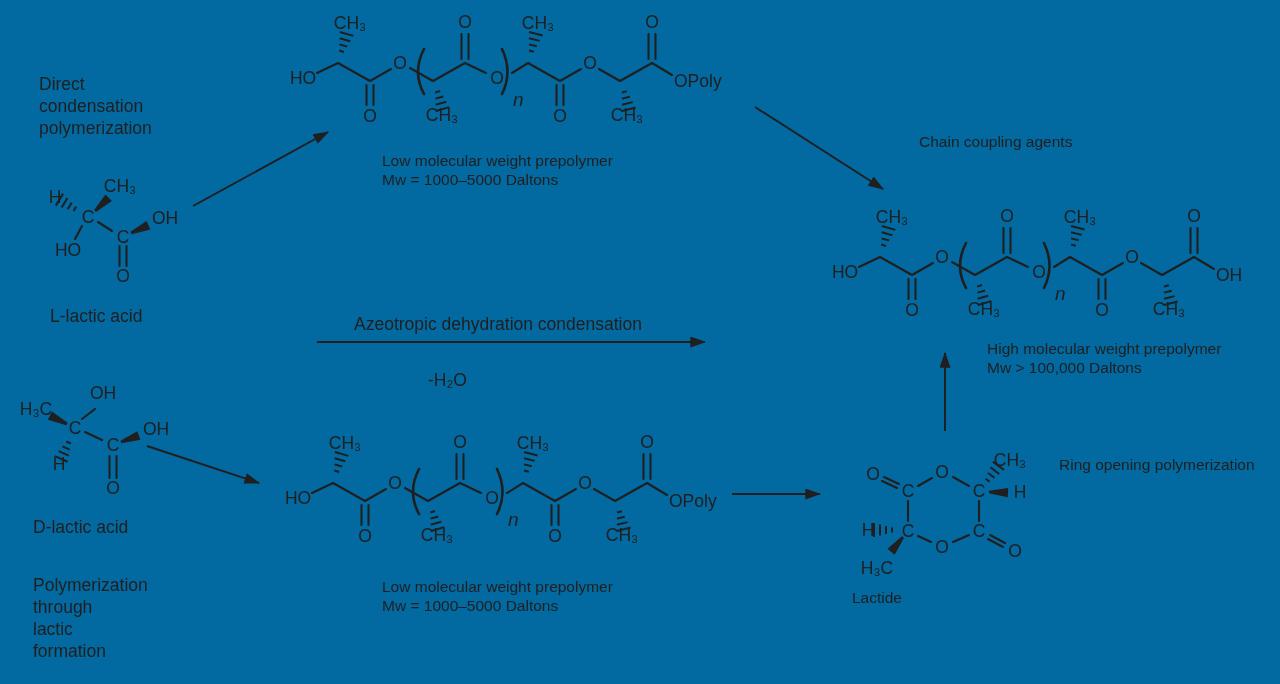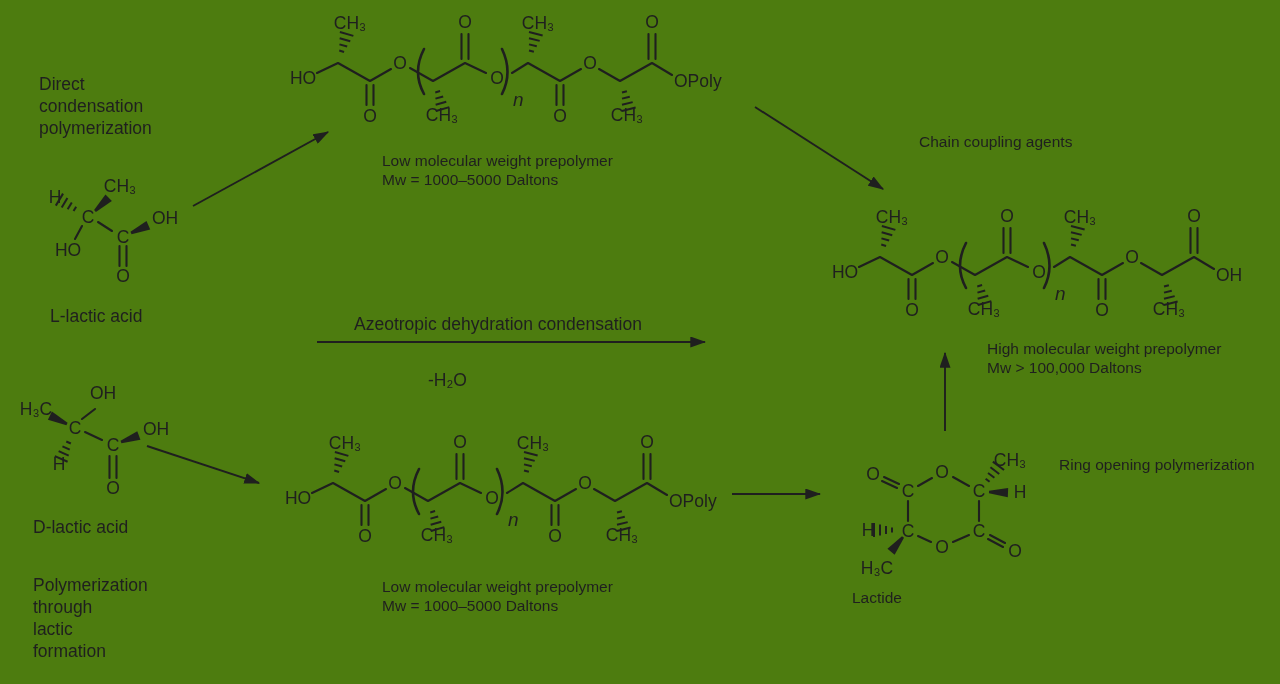--- a/index.html
+++ b/index.html
@@ -1,16 +1,16 @@
 <!DOCTYPE html>
 <html><head>
 <meta charset="utf-8">
 <style>
   html,body{margin:0;padding:0;background:#ffffff;}
-  .canvas{position:relative;width:1280px;height:684px;background:#4d7c0f;overflow:hidden;}
+  .canvas{position:relative;width:1280px;height:684px;background:#0369a1;overflow:hidden;}
   svg text{fill:#1f1f1f;font-family:"Liberation Sans","DejaVu Sans",sans-serif;}
   .bond{stroke:#1f1f1f;stroke-width:2.1;fill:none;stroke-linecap:round;stroke-linejoin:round;}
   .hash line{stroke:#1f1f1f;stroke-width:2;stroke-linecap:butt;}
   .wedge{fill:#1f1f1f;stroke:none;}
   .bracket{stroke:#1f1f1f;stroke-width:2.6;fill:none;stroke-linecap:round;}
   .arrow{stroke:#1f1f1f;stroke-width:1.9;fill:none;}
   .atom{font-size:17.5px;text-anchor:middle;}
   .atom-start{text-anchor:start;}
   .lbl{font-size:17.5px;text-anchor:start;}
   .lbl-mid{font-size:17.5px;text-anchor:middle;}

